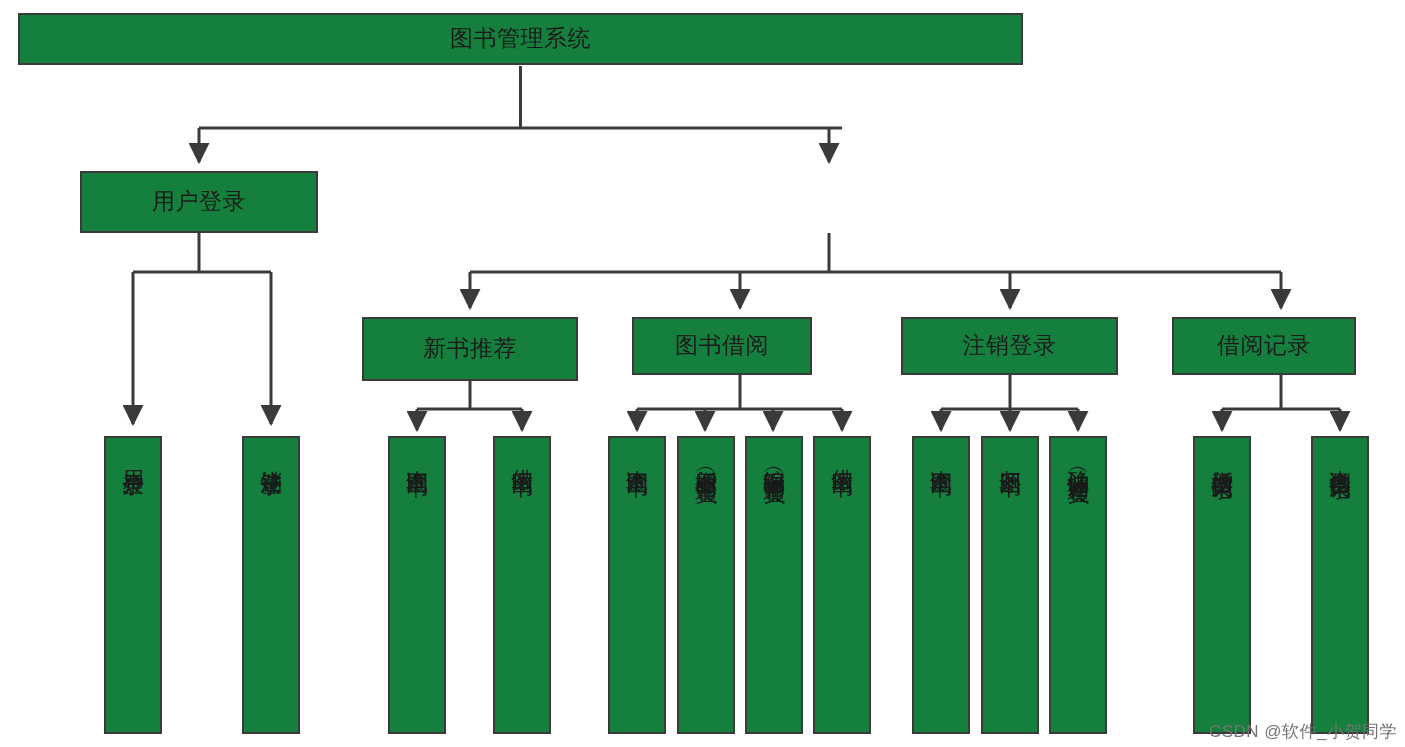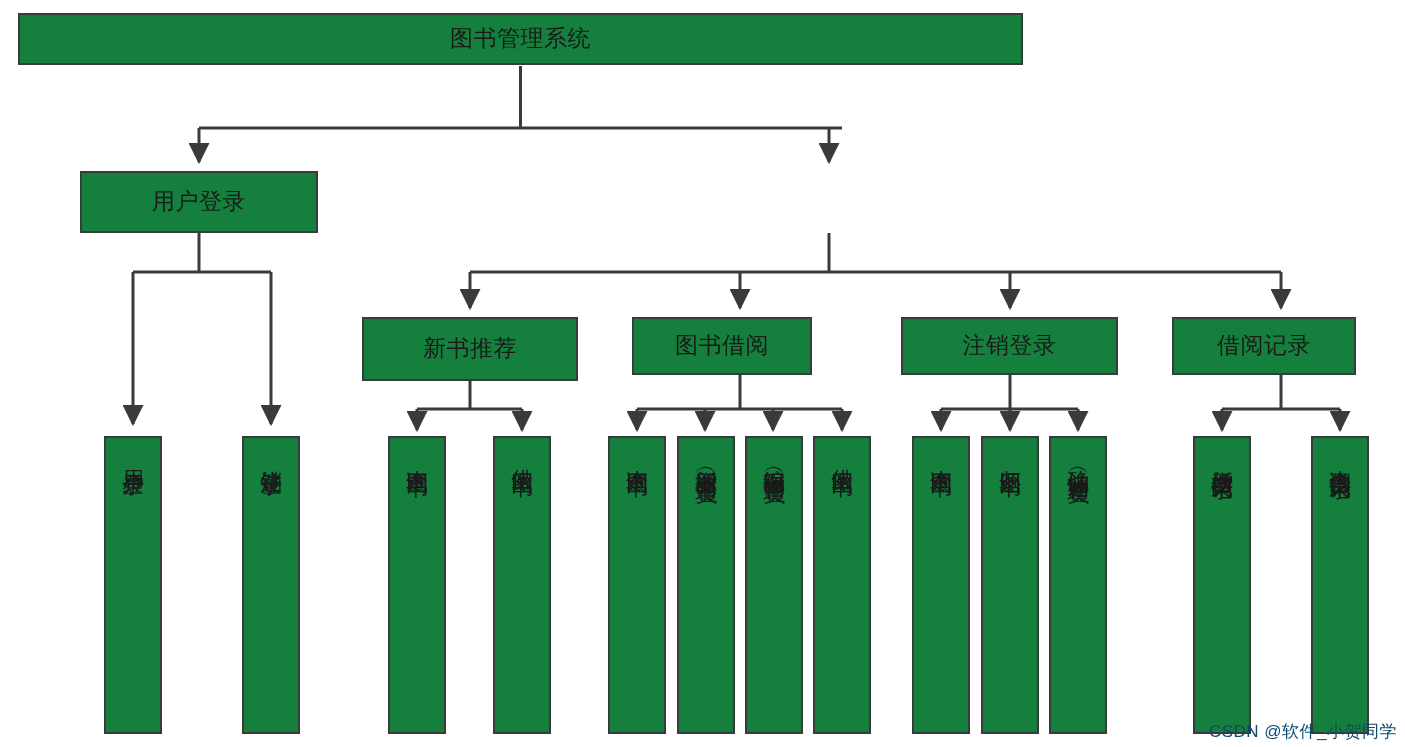--- a/index.html
+++ b/index.html
@@ -62,21 +62,21 @@
     font-size: 22px;
     line-height: 1.02;
     letter-spacing: 2px;
     white-space: nowrap;
   }
   .watermark {
     position: absolute;
     right: 8px;
     bottom: 4px;
     font-size: 17px;
-    color: #0c4a6e;
+    color: #737373;
     letter-spacing: 0.5px;
     white-space: nowrap;
   }
 </style>
 </head>
 <body>
 
 <div id="diagram-root">
 
   <svg class="wires" viewBox="0 0 1405 747" xmlns="http://www.w3.org/2000/svg">

